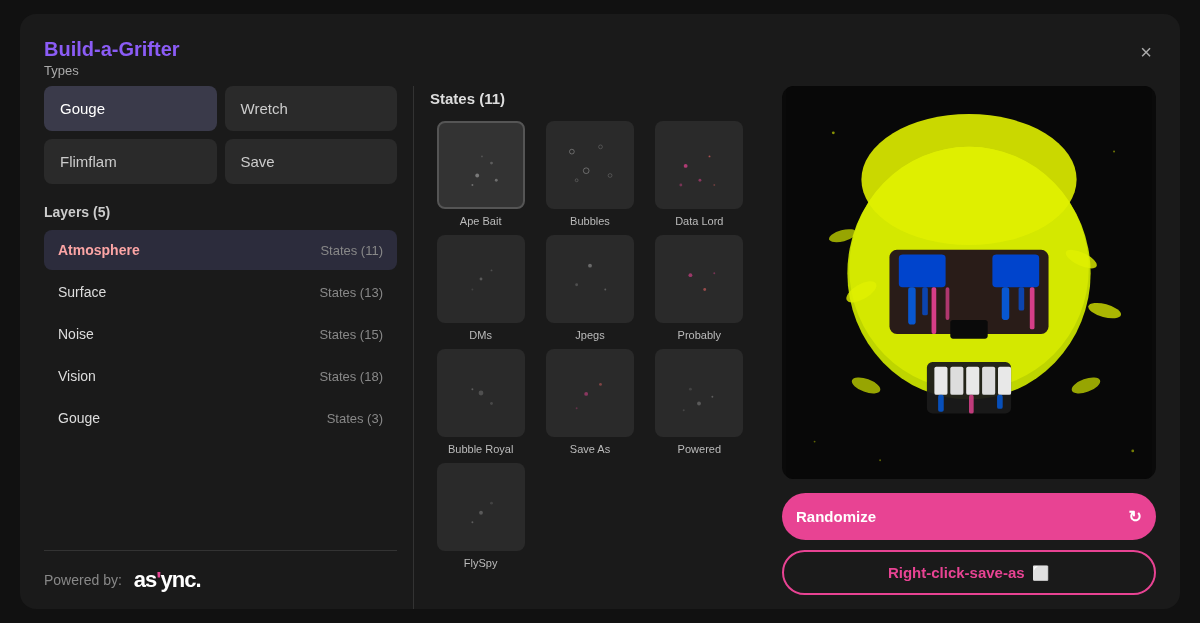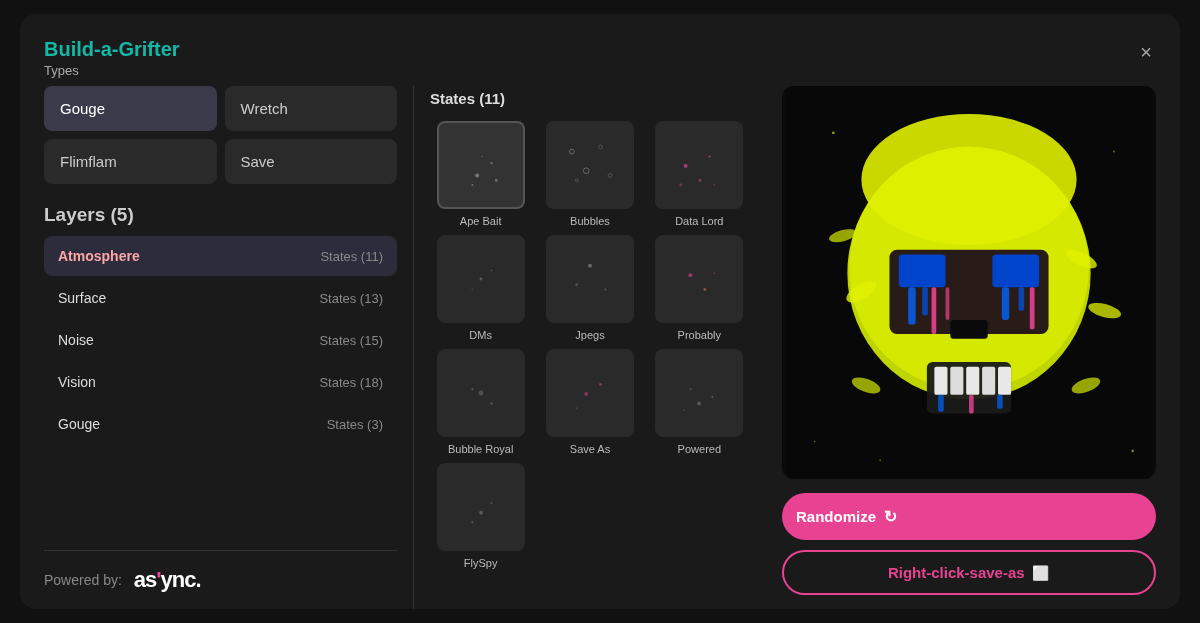--- a/index.html
+++ b/index.html
@@ -27,21 +27,21 @@
     }
     .modal-header {
       display: flex;
       justify-content: space-between;
       align-items: flex-start;
       margin-bottom: 8px;
     }
     .modal-title {
       font-size: 20px;
       font-weight: 700;
-      color: #14b8a6;
+      color: #8b5cf6;
     }
     .modal-subtitle {
       font-size: 13px;
       color: #aaa;
       margin-top: 2px;
     }
     .close-btn {
       background: none;
       border: none;
       color: #aaa;
@@ -79,21 +79,21 @@
       font-size: 15px;
       font-weight: 500;
       cursor: pointer;
       text-align: left;
     }
     .type-tab.active {
       background: #3a3a4a;
       color: #fff;
     }
     .section-title {
-      font-size: 19px;
+      font-size: 14px;
       font-weight: 600;
       color: #ccc;
       margin-bottom: 10px;
     }
     .layers-list {
       display: flex;
       flex-direction: column;
       gap: 2px;
       flex: 1;
       overflow-y: auto;
@@ -224,21 +224,21 @@
       background: #e84393;
       border: none;
       border-radius: 50px;
       color: #fff;
       font-size: 15px;
       font-weight: 700;
       padding: 14px;
       cursor: pointer;
       display: flex;
       align-items: center;
-      justify-content: flex-start;
+      justify-content: space-between;
       gap: 8px;
     }
     .btn-save {
       background: transparent;
       border: 2px solid #e84393;
       border-radius: 50px;
       color: #e84393;
       font-size: 15px;
       font-weight: 700;
       padding: 12px;

